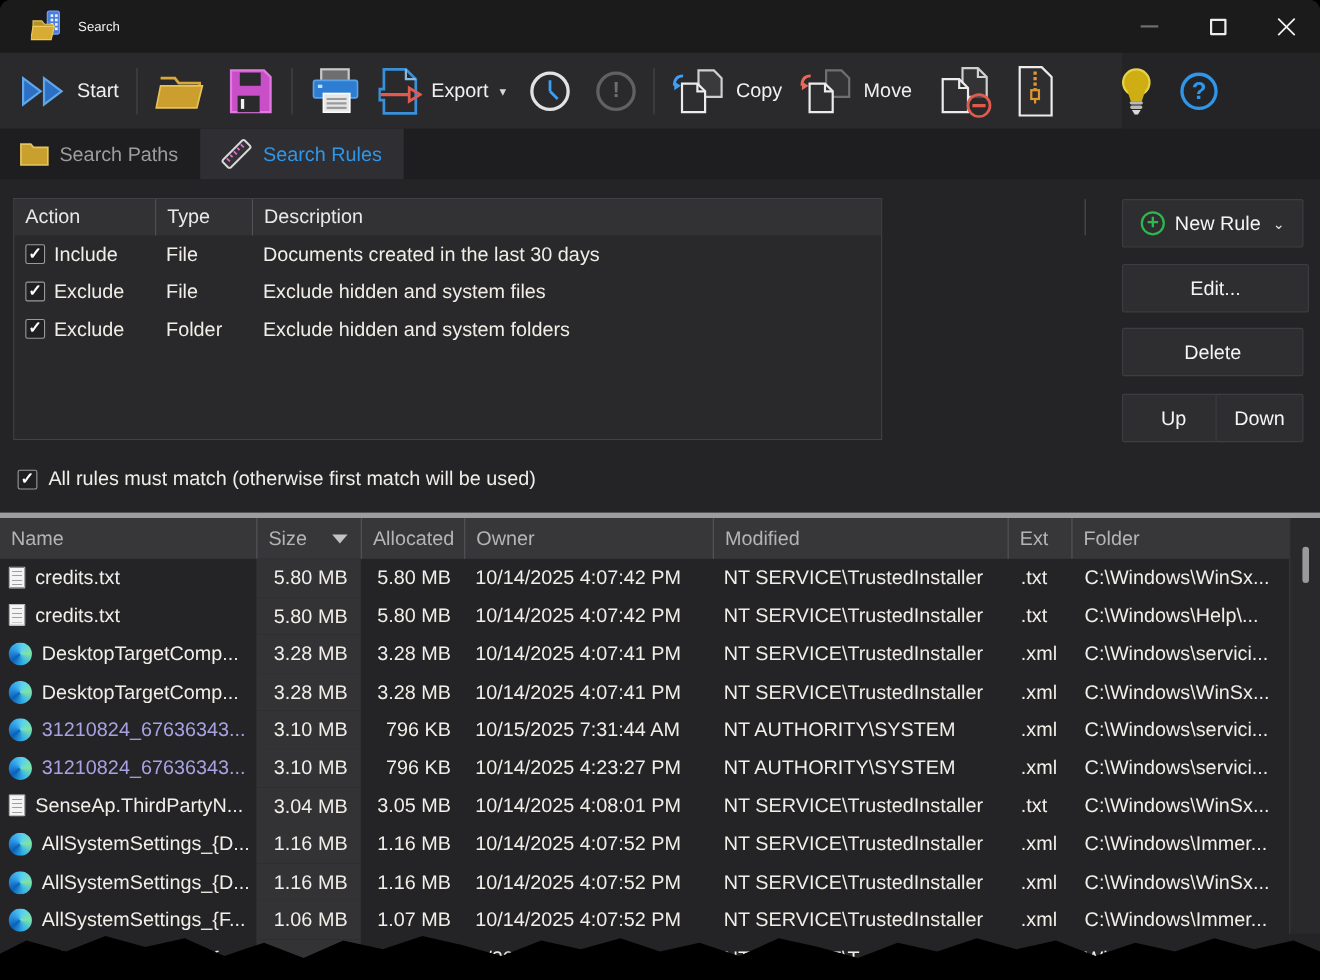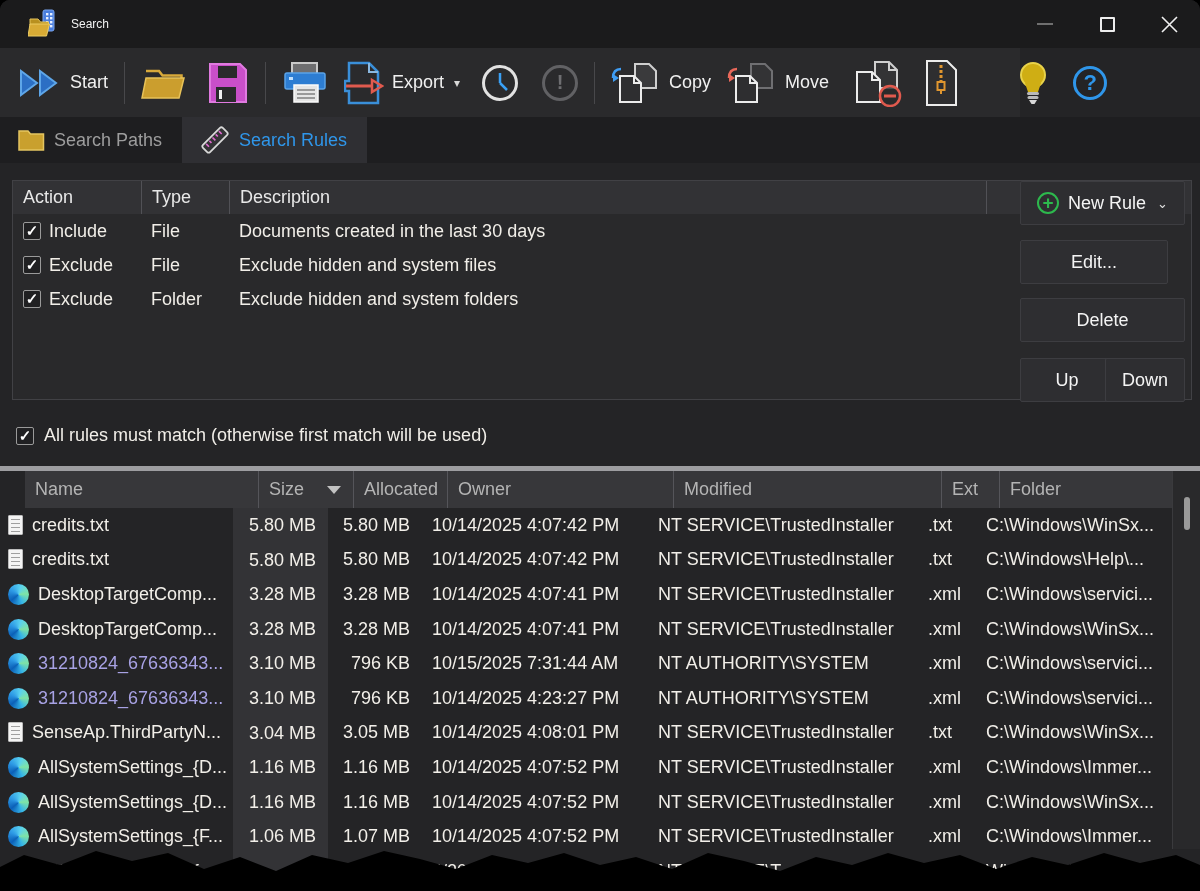--- a/index.html
+++ b/index.html
@@ -31,50 +31,50 @@
                color:var(--accent-blue,#2f96ea); font-size:22px; font-weight:bold;
                display:flex; align-items:center; justify-content:center; }
 
   
   .tabbar { position:absolute; left:0; top:117px; width:1200px; height:46px; background:#1e1e20; display:flex; }
   .tab { display:flex; align-items:center; gap:9px; padding:0 20px 0 18px; font-size:18px; color:#9d9d9d; }
   .tab.active { background:#2f2f33; color:var(--accent-blue,#2f96ea); }
 
   
   .panel { position:absolute; left:0; top:163px; width:1200px; height:303px; background:#242426; }
-  .rules-table { position:absolute; left:12px; top:17px; width:1180px; height:220px; background:#29292b; border:1px solid #414145; }
+  .rules-table { position:absolute; left:12px; top:17px; width:790px; height:220px; background:#29292b; border:1px solid #414145; }
   .rules-grid { display:grid; grid-template-columns:128px 88px 757px 1fr; align-items:center; }
   .rules-head { height:33px; background:#323235; color:#e8e8e8; font-size:18px; }
   .rules-head > div { padding-left:10px; height:33px; display:flex; align-items:center; }
   .rules-head > div + div { border-left:1px solid #515156; }
   .rules-row { height:34px; color:#f1eee8; font-size:18px; }
   .rules-row > div { padding-left:10px; display:flex; align-items:center; }
   .checkbox { width:18px; height:18px; background:#202022; border:1px solid #9a9a9a; border-radius:2px;
               color:#fff; font-size:15px; font-weight:bold; line-height:16px; text-align:center; flex:none; }
   .rules-row .checkbox { margin-right:8px; }
 
   .side-btn { position:absolute; background:#2e2e31; border:1px solid #3d3d41; border-radius:2px;
               color:#f4f4f4; font-size:18px; display:flex; align-items:center; justify-content:center; gap:9px; }
   .btn-newrule { left:1020px; top:18px;  width:165px; height:44px; }
-  .btn-edit    { left:1020px; top:77px;  width:148px; height:44px; }
+  .btn-edit    { left:1020px; top:77px;  width:170px; height:44px; }
   .btn-delete  { left:1020px; top:135px; width:165px; height:44px; }
   .btn-up      { left:1020px; top:195px; width:94px;  height:44px; }
   .btn-down    { left:1105px; top:195px; width:80px;  height:44px; }
   .plus-circle { width:22px; height:22px; border:2px solid var(--green,#2db84d); border-radius:50%;
                  color:var(--green,#2db84d); font-size:19px; line-height:18px; text-align:center; font-weight:bold; }
   .chev { font-size:13px; color:#e0e0e0; margin-left:2px; }
 
   .match-row { position:absolute; left:16px; top:262px; display:flex; align-items:center; gap:10px;
                color:#f1eee8; font-size:18px; }
 
   
   .splitter { position:absolute; left:0; top:466px; width:1200px; height:5px; background:#9d9da0; }
 
   
-  .results { position:absolute; left:0; top:471px; width:1200px; height:420px; background:#242426;padding-left:25px; }
+  .results { position:absolute; left:0; top:471px; width:1200px; height:420px; background:#242426; }
   .res-grid { display:grid; grid-template-columns:233px 95px 94px 226px 268px 58px 1fr; }
   .res-header { width:1172px; height:37px; background:#37373a; color:#b4b4b4; font-size:18px; }
   .res-header > div { display:flex; align-items:center; padding-left:10px; height:37px; }
   .res-header > div + div { border-left:1px solid #55555a; }
   .hd-size { justify-content:space-between; padding-right:12px; }
   .sort-desc { width:0; height:0; border-left:7px solid transparent; border-right:7px solid transparent;
                border-top:8px solid #c2c2c2; }
   .res-body { position:absolute; left:0; top:37px; width:1172px; }
   .res-row { height:34.6px; align-items:center; color:var(--row-text,#f2efe9); font-size:18px; }
   .res-row > div { overflow:hidden; white-space:nowrap; }

